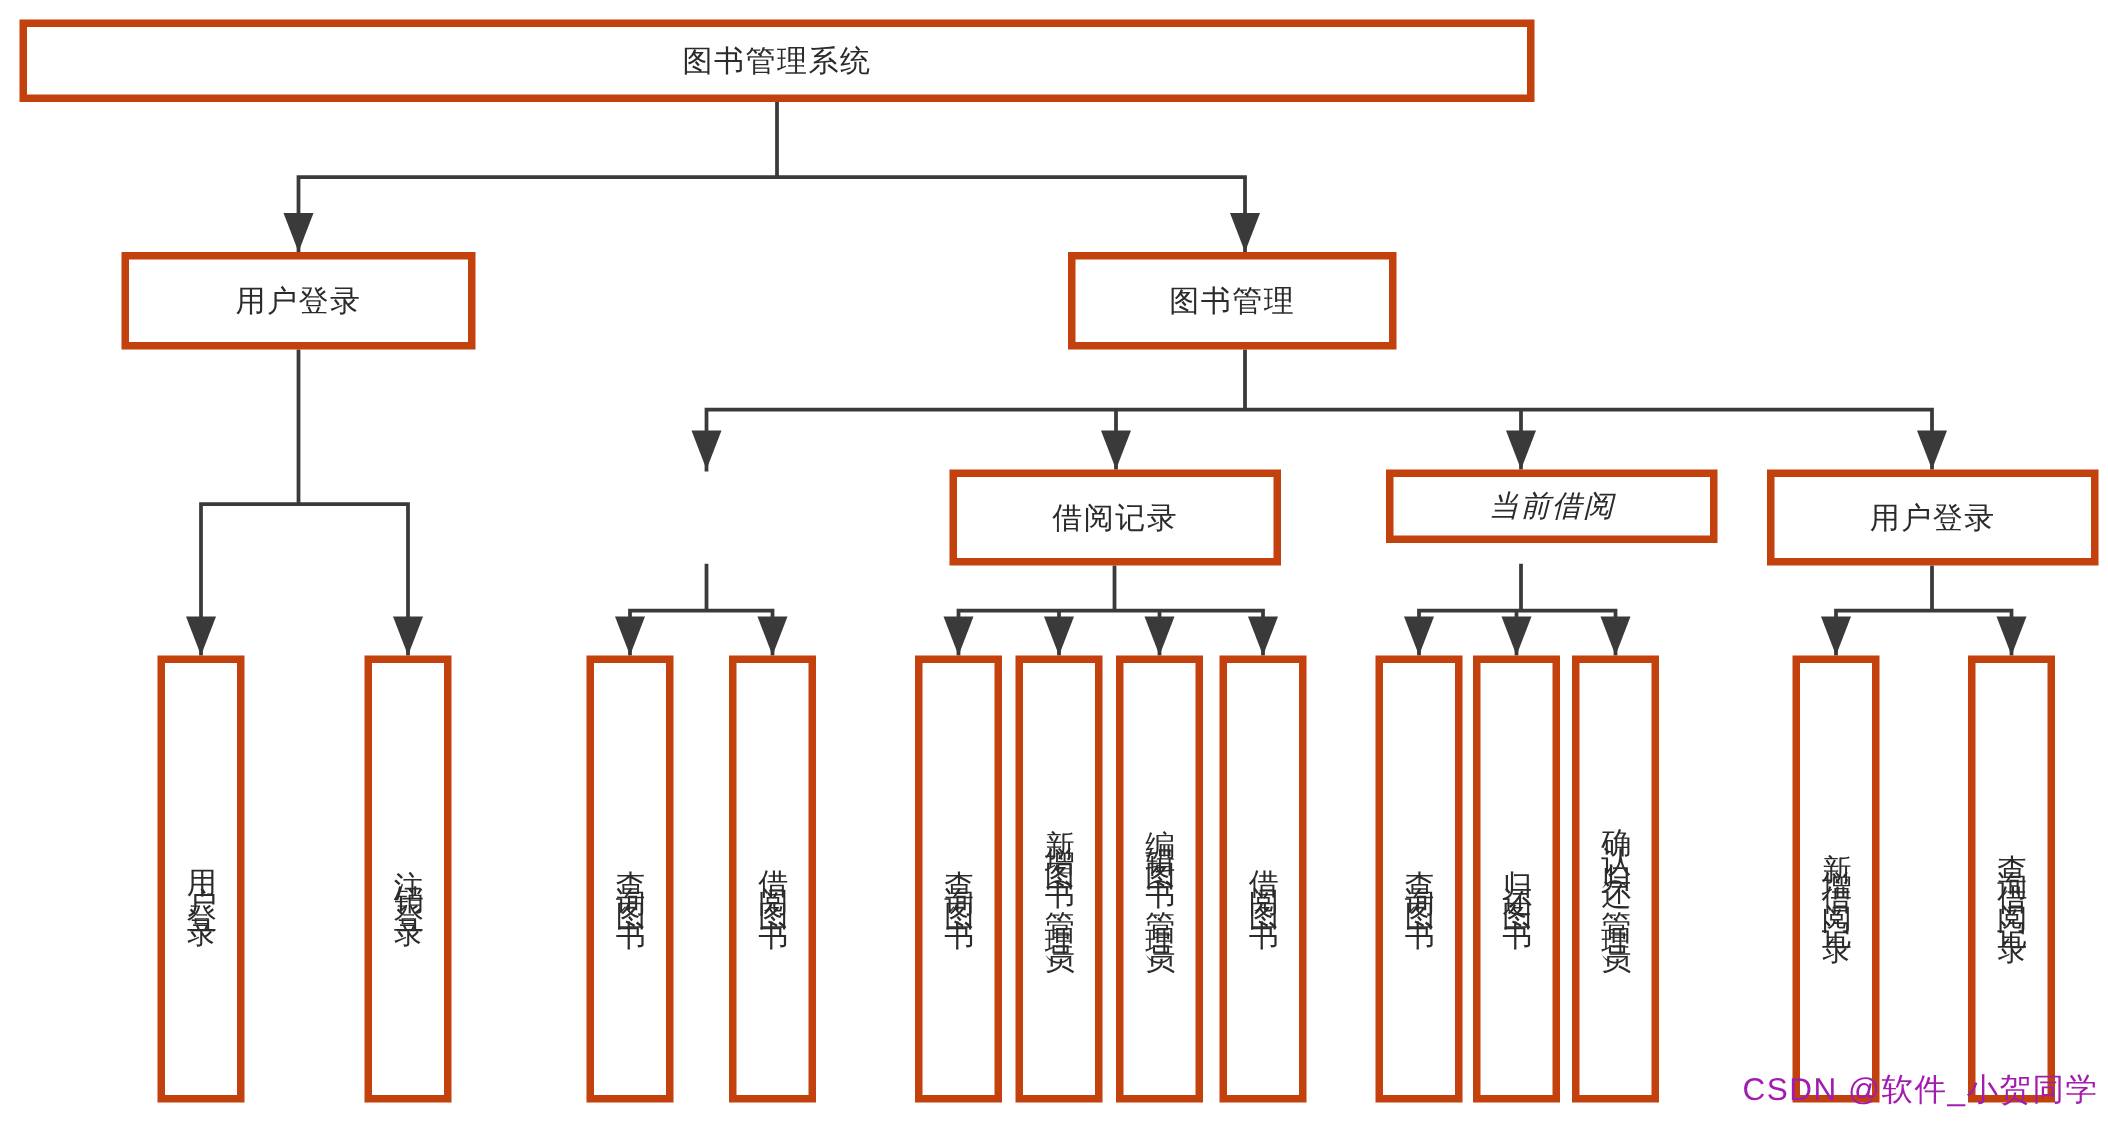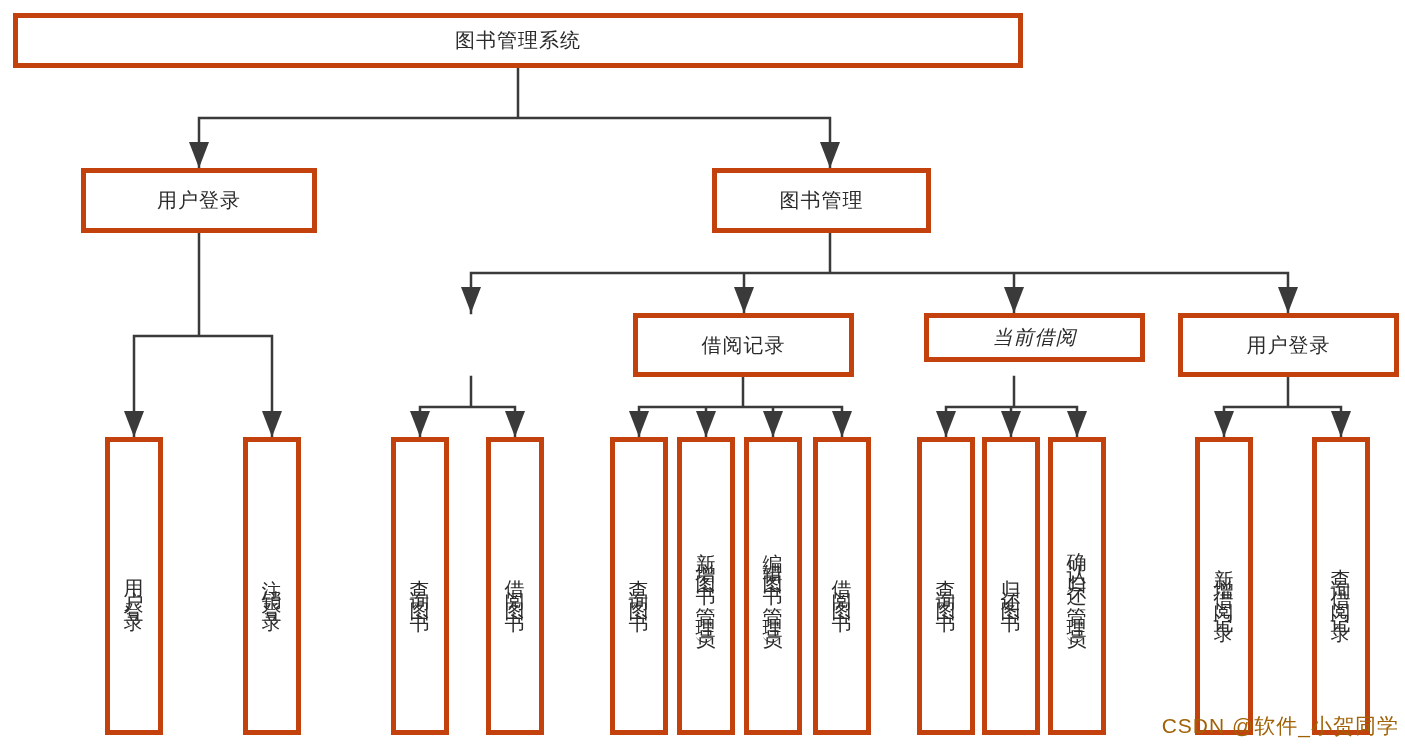--- a/index.html
+++ b/index.html
@@ -48,21 +48,21 @@
     font-size: 20px;
     line-height: 1;
     letter-spacing: 11px;
     color: #2b2b2b;
   }
   .watermark {
     position: absolute;
     top: 712px;
     right: 6px;
     font-size: 21px;
-    color: #a16207;
+    color: #a21caf;
     letter-spacing: 1px;
     white-space: nowrap;
     z-index: 6;
   }
 </style>
 </head>
 <body>
 
 <div class="canvas">
 

